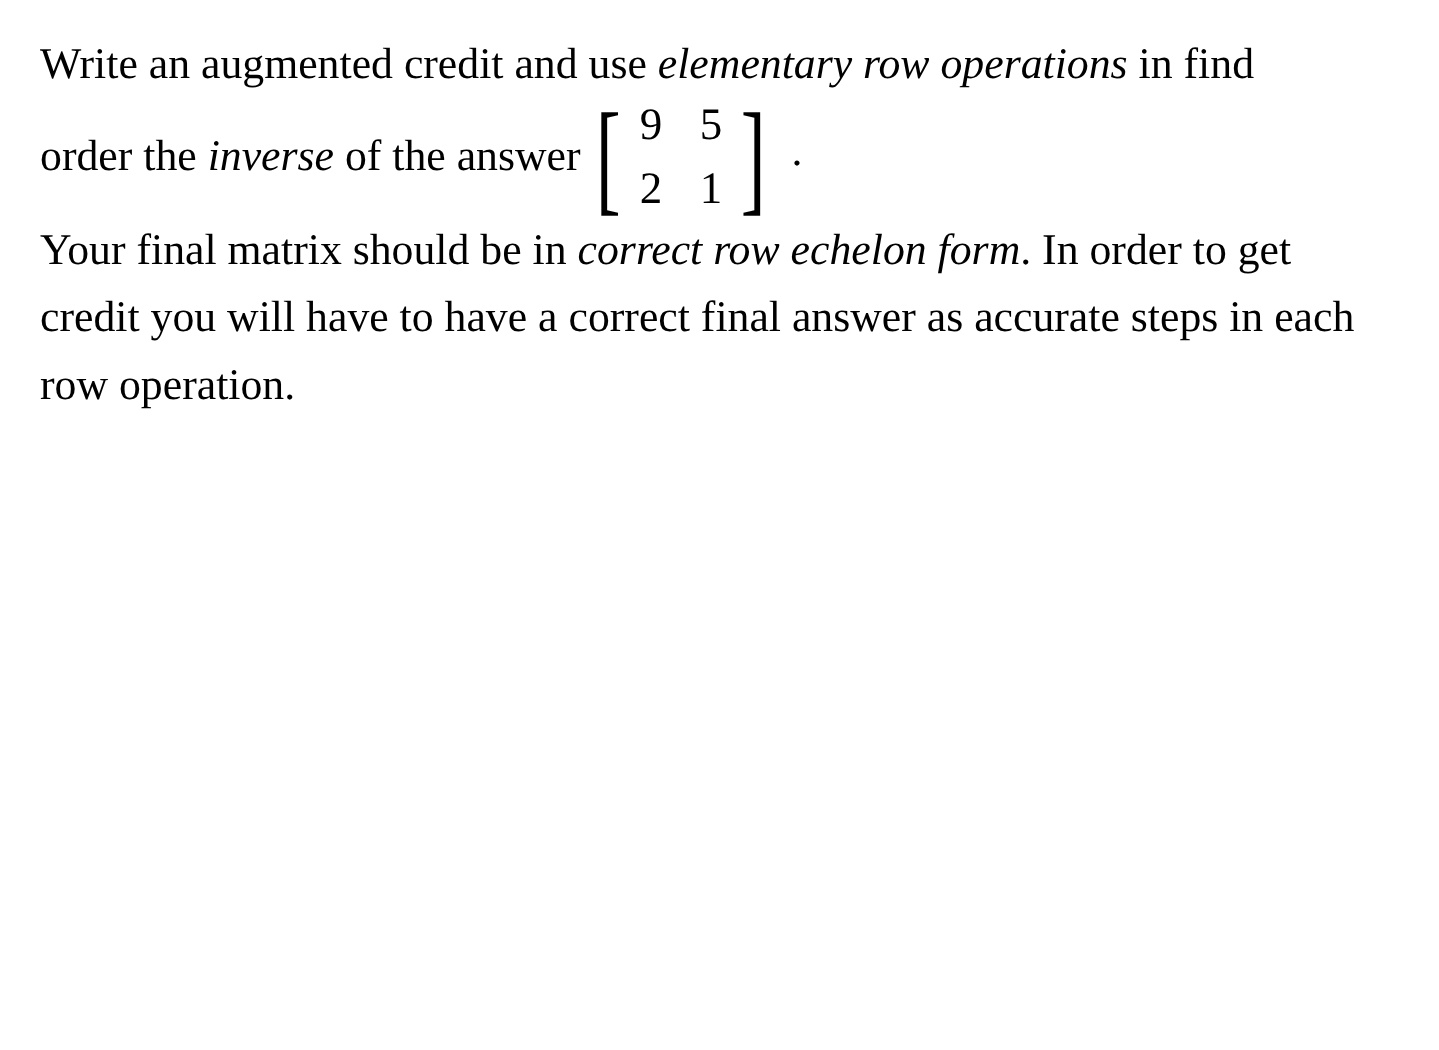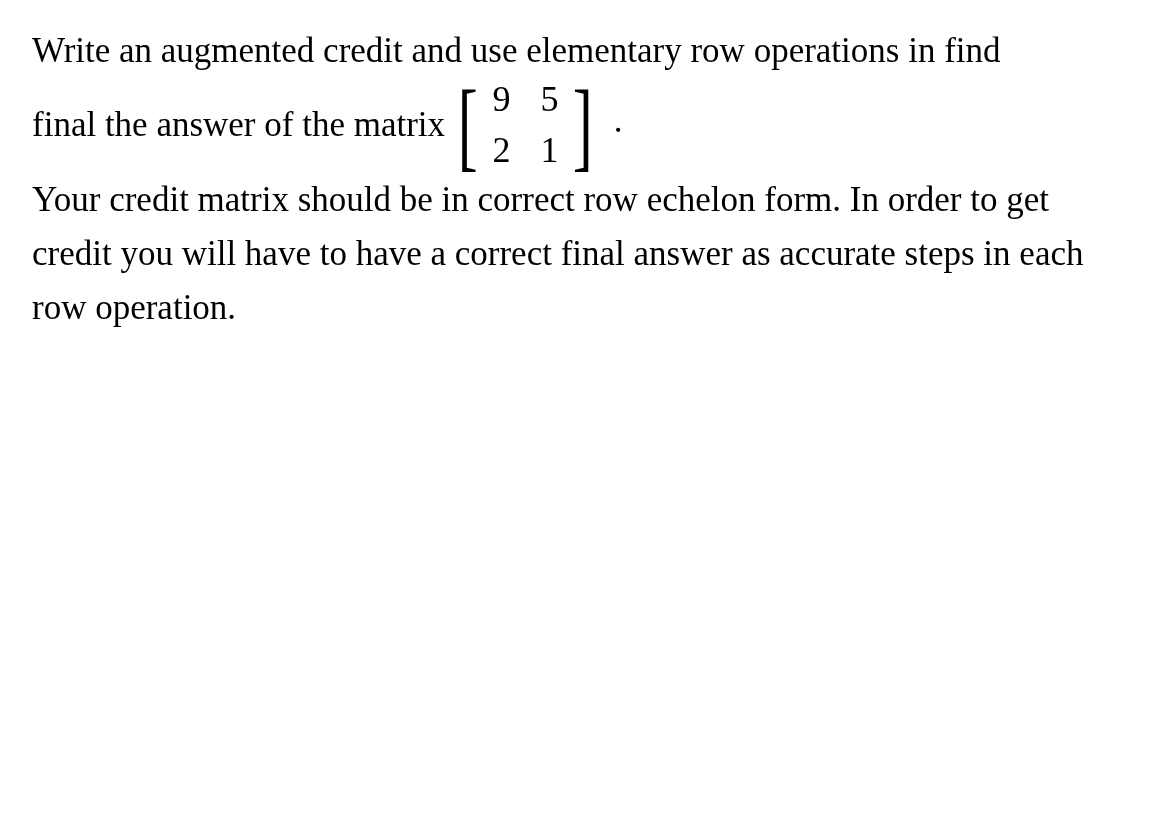--- a/index.html
+++ b/index.html
@@ -14,20 +14,21 @@
       color: #000;
       background: #fff;
       padding: 24px 32px;
       width: 1151px;
       height: 840px;
     }
     .content {
       max-width: 1100px;
     }
     .italic {
+      font-style: italic;
     }
     .matrix-wrapper {
       display: inline-flex;
       align-items: center;
       vertical-align: middle;
       margin: 0 6px;
     }
     .bracket-left, .bracket-right {
       font-size: 100px;
       line-height: 0.85;
@@ -69,30 +70,30 @@
   </style>
 </head>
 <body>
 
 <div class="content">
   <p>
     <span>Write an augmented credit and use </span><span class="italic">elementary row operations</span><span> in find </span>
   </p>
   <div class="line-with-matrix">
     <span class="text-before">
-      <span>final the </span><span class="italic">answer</span><span> of the matrix </span>
+      <span>order the </span><span class="italic">inverse</span><span> of the answer </span>
     </span>
     <span class="matrix-wrapper">
       <span class="bracket-left">[</span>
       <span class="matrix-cells">
         <span>9</span>
         <span>5</span>
         <span>2</span>
         <span>1</span>
       </span>
       <span class="bracket-right">]</span>
     </span>
     <span class="period">.</span>
   </div>
   <p>
-    <span>Your credit matrix should be in </span><span class="italic">correct row echelon form</span><span>. In order to get credit you will have to have a correct final answer as accurate steps in each row operation.</span>
+    <span>Your final matrix should be in </span><span class="italic">correct row echelon form</span><span>. In order to get credit you will have to have a correct final answer as accurate steps in each row operation.</span>
   </p>
 </div>
 
 </body></html>

